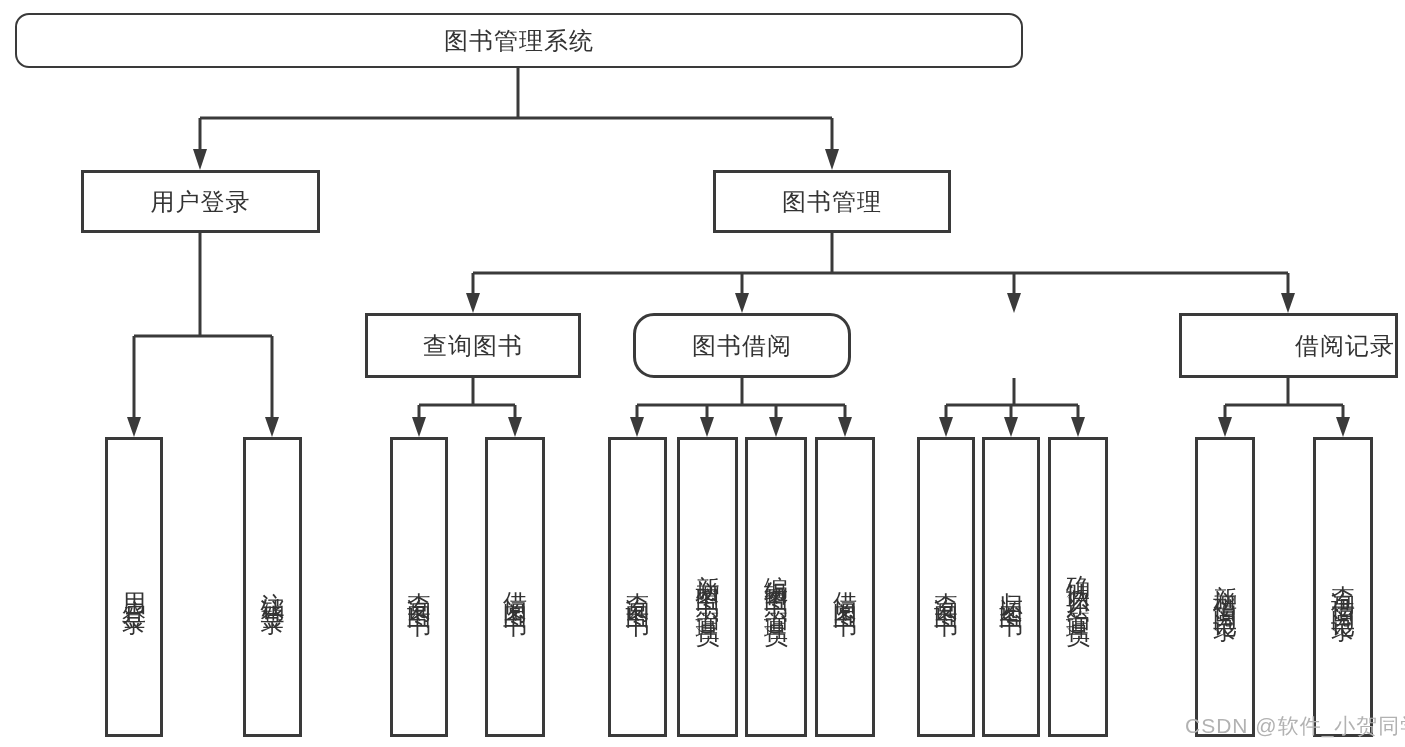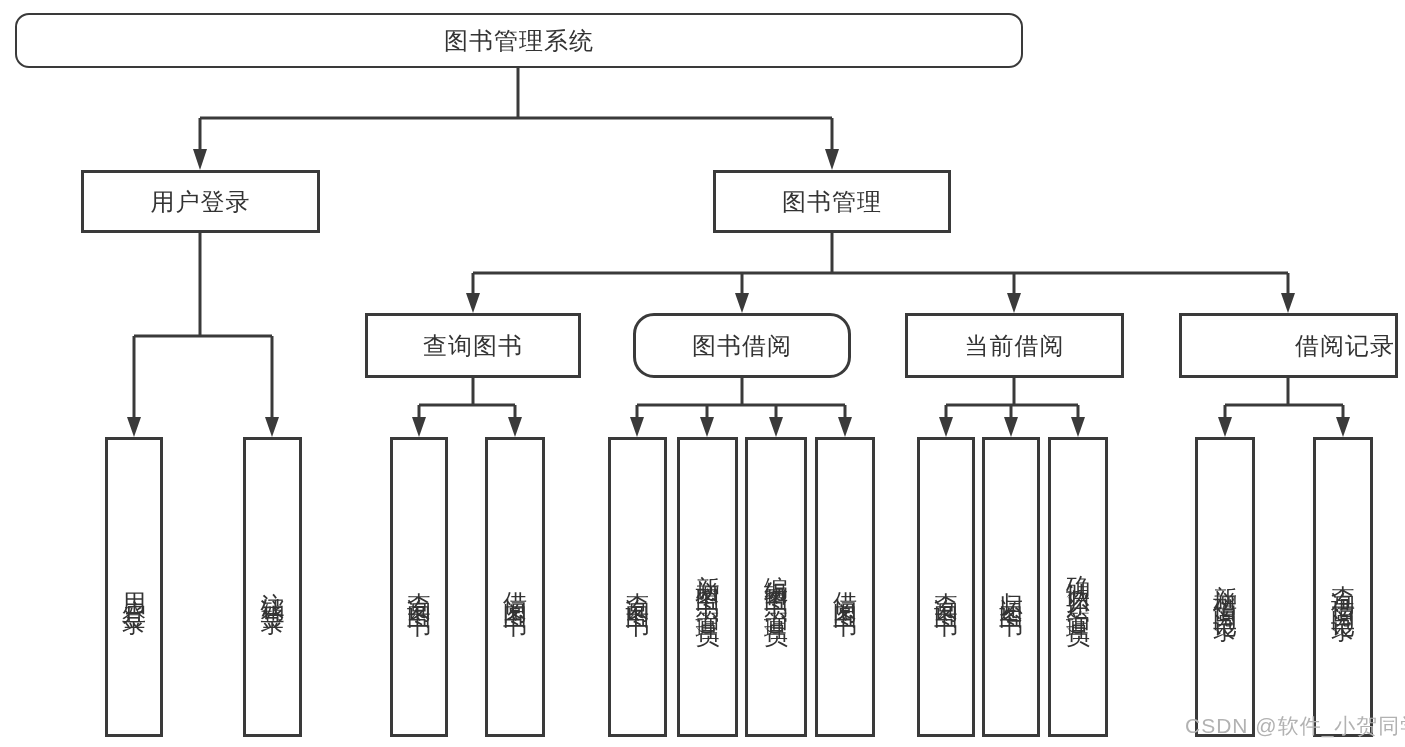--- a/index.html
+++ b/index.html
@@ -104,23 +104,20 @@
   <div class="box" style="left:713px;top:170px;width:238px;height:63px;">
     <span class="hlbl">图书管理</span>
   </div>
 
   <div class="box" style="left:365px;top:313px;width:216px;height:65px;">
     <span class="hlbl">查询图书</span>
   </div>
   <div class="box" style="left:633px;top:313px;width:218px;height:65px;border-radius:21px;">
     <span class="hlbl">图书借阅</span>
   </div>
-  <div class="box" style="left:905px;top:313px;width:219px;height:65px;">
-    <span class="hlbl">当前借阅</span>
-  </div>
   <div class="box" style="left:1179px;top:313px;width:219px;height:65px;justify-content:flex-end;">
     <span class="hlbl">借阅记录</span>
   </div>
 
   <div class="box" style="left:105px;top:437px;width:58px;height:300px;">
     <span class="vlbl">用户登录</span>
   </div>
   <div class="box" style="left:243px;top:437px;width:59px;height:300px;">
     <span class="vlbl">注销登录</span>
   </div>

